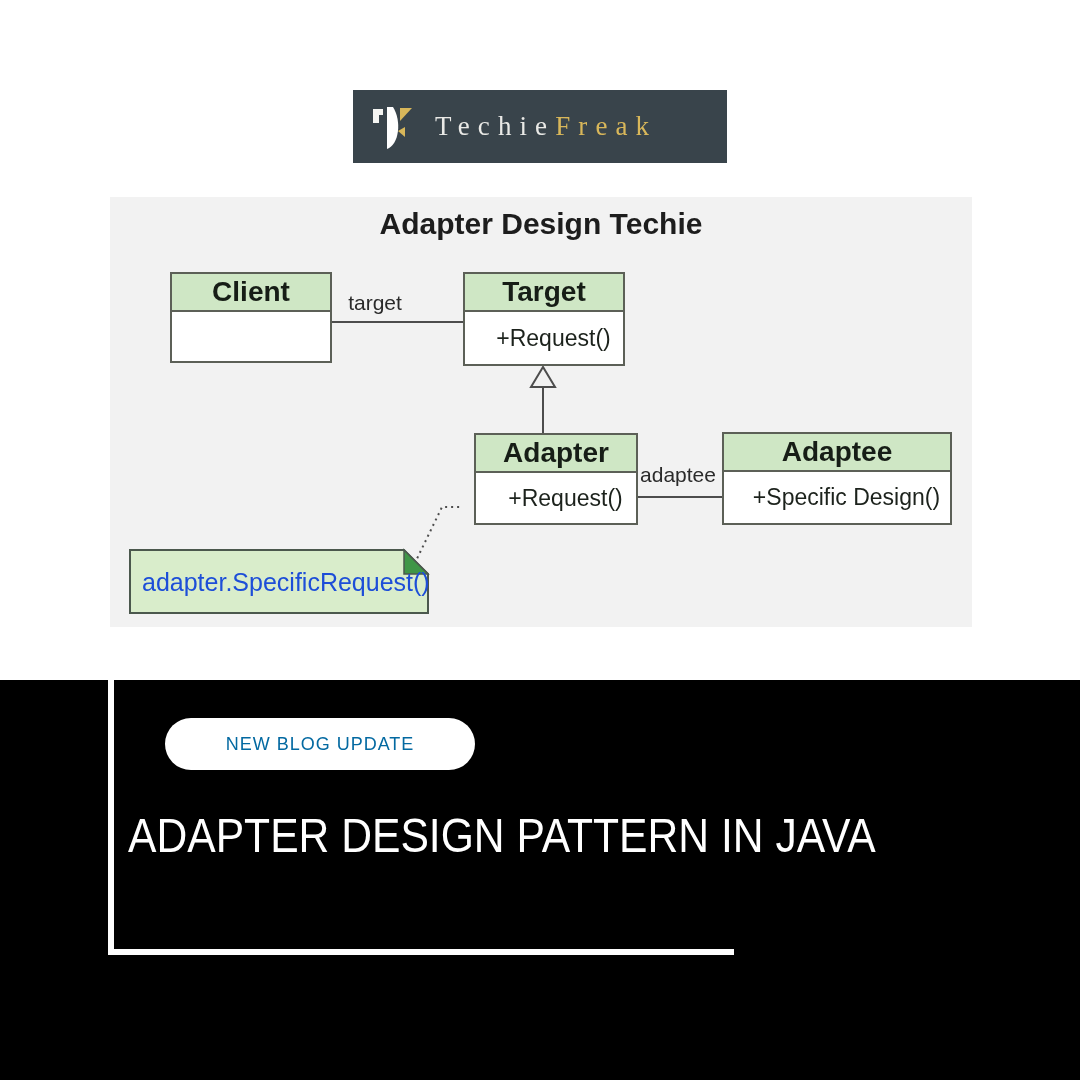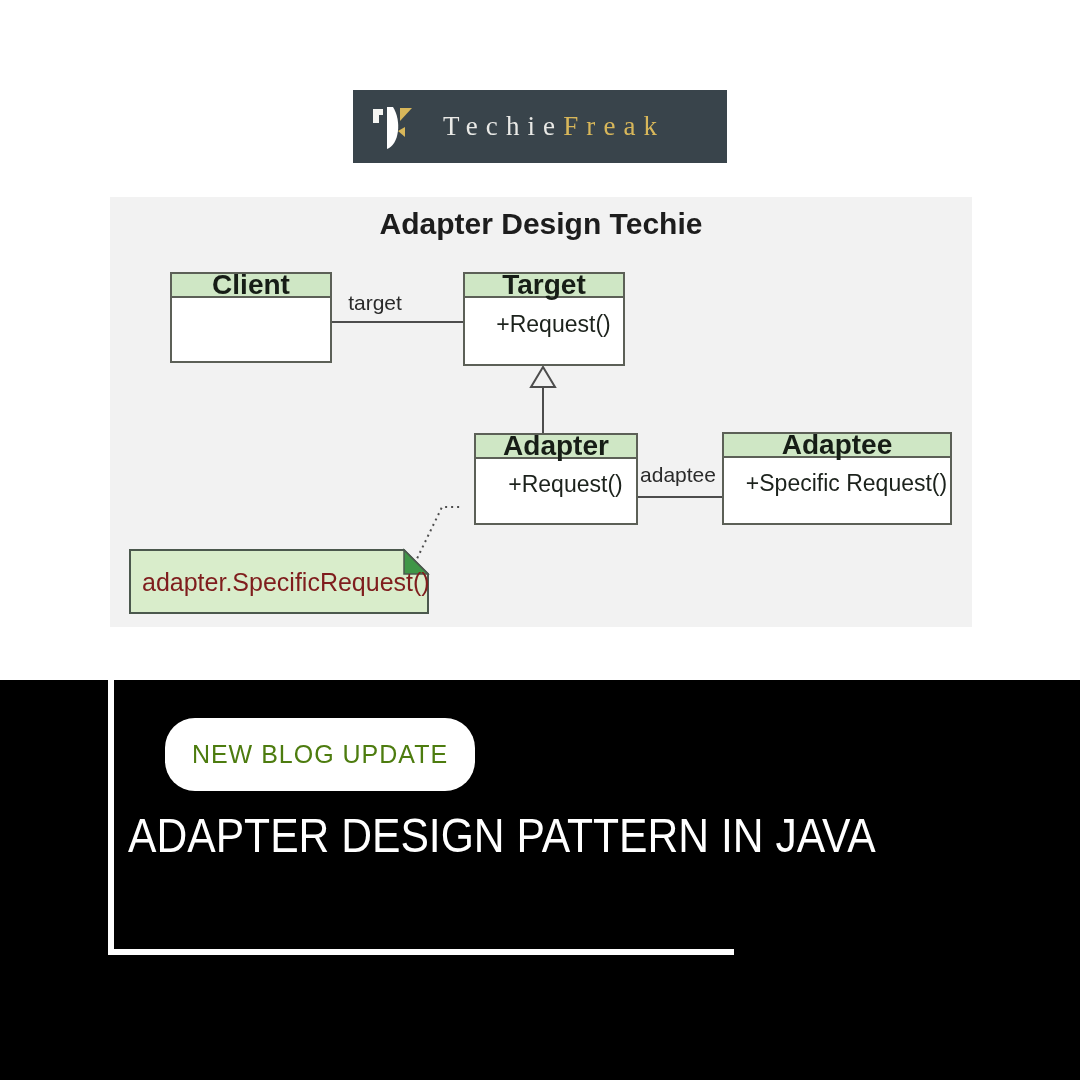--- a/index.html
+++ b/index.html
@@ -22,21 +22,21 @@
     display: flex;
     align-items: center;
     padding-left: 14px;
   }
   .logo-mark { width: 56px; height: 60px; flex: 0 0 auto; }
   .logo-text {
     font-family: "Liberation Serif", "DejaVu Serif", serif;
     font-size: 27px;
     letter-spacing: 0.30em;
     white-space: nowrap;
-    margin-left: 20px;
+    margin-left: 12px;
   }
   .logo-text .first  { color: #e9e9e6; }
   .logo-text .second { color: #d8b75a; }
 
   
   .diagram-panel {
     position: absolute;
     left: 110px; top: 197px;
     width: 862px; height: 430px;
     background: #f2f2f2;
@@ -52,21 +52,21 @@
   .connector-layer { position: absolute; left: 0; top: 0; width: 862px; height: 430px; }
 
   .uml-class {
     position: absolute;
     background: #ffffff;
     border: 2px solid #5c6057;
   }
   .uml-class .uml-header {
     background: #cfe7c5;
     border-bottom: 2px solid #5c6057;
-    height: 24px;
+    height: 38px;
     display: flex; align-items: center; justify-content: center;
     font-size: 28px;
     font-weight: bold;
     color: #161d16;
   }
   .uml-class .uml-body {
     display: flex; align-items: center; justify-content: center;
     font-size: 23px;
     color: #1c221c;
     padding-left: 19px;
@@ -88,21 +88,21 @@
   }
   .label-target  { left: 222px; top:  94px; width: 86px; }
   .label-adaptee { left: 518px; top: 266px; width: 100px; }
 
   .note-text {
     position: absolute;
     left: 32px; top: 368px;
     width: 270px; height: 34px;
     display: flex; align-items: center;
     font-size: 25px;
-    color: #7f1d1d;
+    color: #1d4ed8;
   }
 
   
   .black-section {
     position: absolute;
     left: 0; top: 680px;
     width: 1080px; height: 400px;
     background: #000000;
   }
   .frame-vertical {
@@ -113,27 +113,27 @@
   }
   .frame-horizontal {
     position: absolute;
     left: 108px; top: 269px;
     width: 626px; height: 6px;
     background: #fdfdfd;
   }
   .badge-pill {
     position: absolute;
     left: 165px; top: 38px;
-    width: 310px; height: 73px;
+    width: 310px; height: 52px;
     background: #ffffff;
     border-radius: 30px;
     display: flex; align-items: center; justify-content: center;
-    font-size: 25px;
+    font-size: 18px;
     letter-spacing: 1px;
-    color: #4d7c0f;
+    color: #0369a1;
     white-space: nowrap;
   }
   .banner-title {
     position: absolute;
     left: 128px; top: 131px;
     font-size: 49px;
     line-height: 1;
     color: #ffffff;
     white-space: nowrap;
     transform: scaleX(0.87);
@@ -189,21 +189,21 @@
       <div class="uml-body">+Request()</div>
     </div>
 
     <div class="uml-class box-adapter">
       <div class="uml-header">Adapter</div>
       <div class="uml-body">+Request()</div>
     </div>
 
     <div class="uml-class box-adaptee">
       <div class="uml-header">Adaptee</div>
-      <div class="uml-body">+Specific Request()</div>
+      <div class="uml-body">+Specific Design()</div>
     </div>
 
     <div class="edge-label label-target">target</div>
     <div class="edge-label label-adaptee">adaptee</div>
 
     <div class="note-text">adapter.SpecificRequest()</div>
   </div>
 
   <div class="black-section">
     <div class="frame-vertical"></div>

